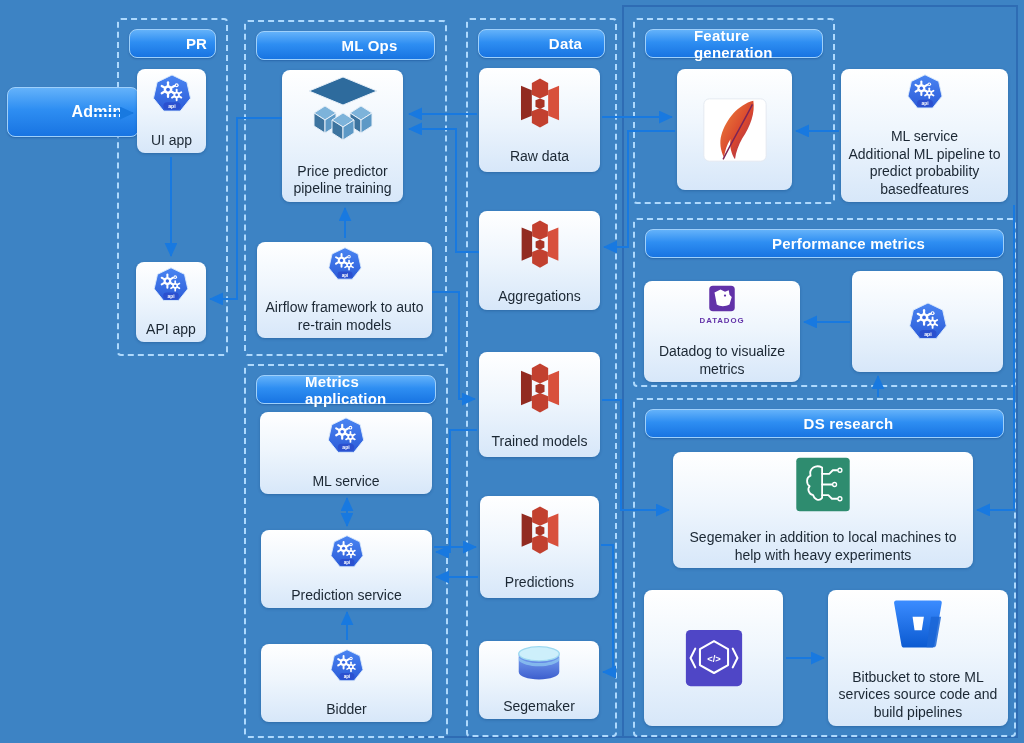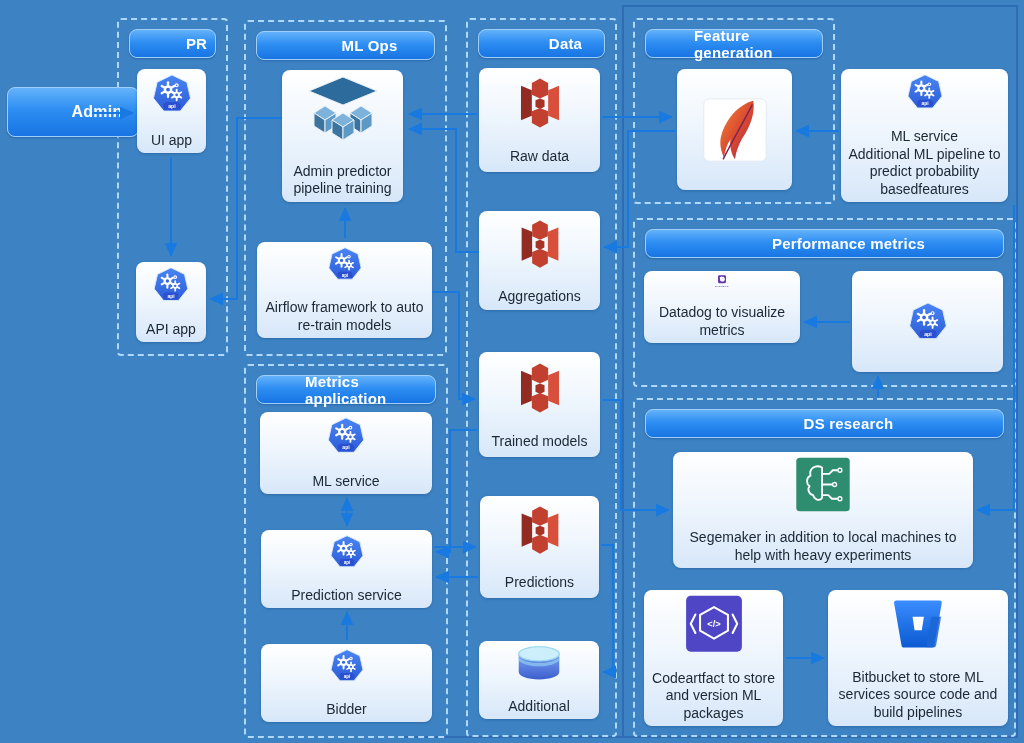--- a/index.html
+++ b/index.html
@@ -200,21 +200,21 @@
   <svg class="icon" width="42" height="42">
       <use href="#sym-k8s"></use>
     </svg>
   <div class="label">API app</div>
 </div>
 
 <div class="card" style="left:282px;top:70px;width:121px;height:132px">
   <svg class="icon" width="80" height="72">
       <use href="#sym-cube"></use>
     </svg>
-  <div class="label">Admin predictor pipeline training</div>
+  <div class="label">Price predictor pipeline training</div>
 </div>
 
 <div class="card" style="left:257px;top:242px;width:175px;height:96px">
   <svg class="icon" width="46" height="46">
       <use href="#sym-k8s"></use>
     </svg>
   <div class="label">Airflow framework to auto re-train models</div>
 </div>
 
 <div class="card" style="left:260px;top:412px;width:172px;height:82px">
@@ -263,38 +263,38 @@
   <svg class="icon" width="56" height="56">
       <use href="#sym-s3"></use>
     </svg>
   <div class="label">Predictions</div>
 </div>
 
 <div class="card" style="left:479px;top:641px;width:120px;height:78px">
   <svg class="icon" width="74" height="44">
       <use href="#sym-aerospike"></use>
     </svg>
-  <div class="label">Additional</div>
+  <div class="label">Segemaker</div>
 </div>
 
 <div class="card" style="left:677px;top:69px;width:115px;height:121px">
   <svg class="icon" width="66" height="66">
       <use href="#sym-spark"></use>
     </svg>
 </div>
 
 <div class="card" style="left:841px;top:69px;width:167px;height:133px">
   <svg class="icon" width="44" height="44">
       <use href="#sym-k8s"></use>
     </svg>
   <div class="label">ML service
 Additional ML pipeline to predict probability basedfeatures</div>
 </div>
 
-<div class="card" style="left:644px;top:271px;width:156px;height:72px">
+<div class="card" style="left:644px;top:281px;width:156px;height:101px">
   <svg class="icon" width="70" height="54">
       <use href="#sym-datadog"></use>
     </svg>
   <div class="label">Datadog to visualize metrics</div>
 </div>
 
 <div class="card" style="left:852px;top:271px;width:151px;height:101px">
   <svg class="icon" width="42" height="42">
       <use href="#sym-k8s"></use>
     </svg>
@@ -304,21 +304,20 @@
   <svg class="icon" width="58" height="58">
       <use href="#sym-sagemaker"></use>
     </svg>
   <div class="label" style="max-width:280px">Segemaker in addition to local machines to help with heavy experiments</div>
 </div>
 
 <div class="card" style="left:644px;top:590px;width:139px;height:136px">
   <svg class="icon" width="60" height="60">
       <use href="#sym-codeartifact"></use>
     </svg>
-  <div class="label">Codeartfact to store and version ML packages</div>
 </div>
 
 <div class="card" style="left:828px;top:590px;width:180px;height:136px">
   <svg class="icon" width="58" height="58">
       <use href="#sym-bitbucket"></use>
     </svg>
   <div class="label">Bitbucket to store ML services source code and build pipelines</div>
 </div>
 
 <svg id="edges" width="1024" height="743">

